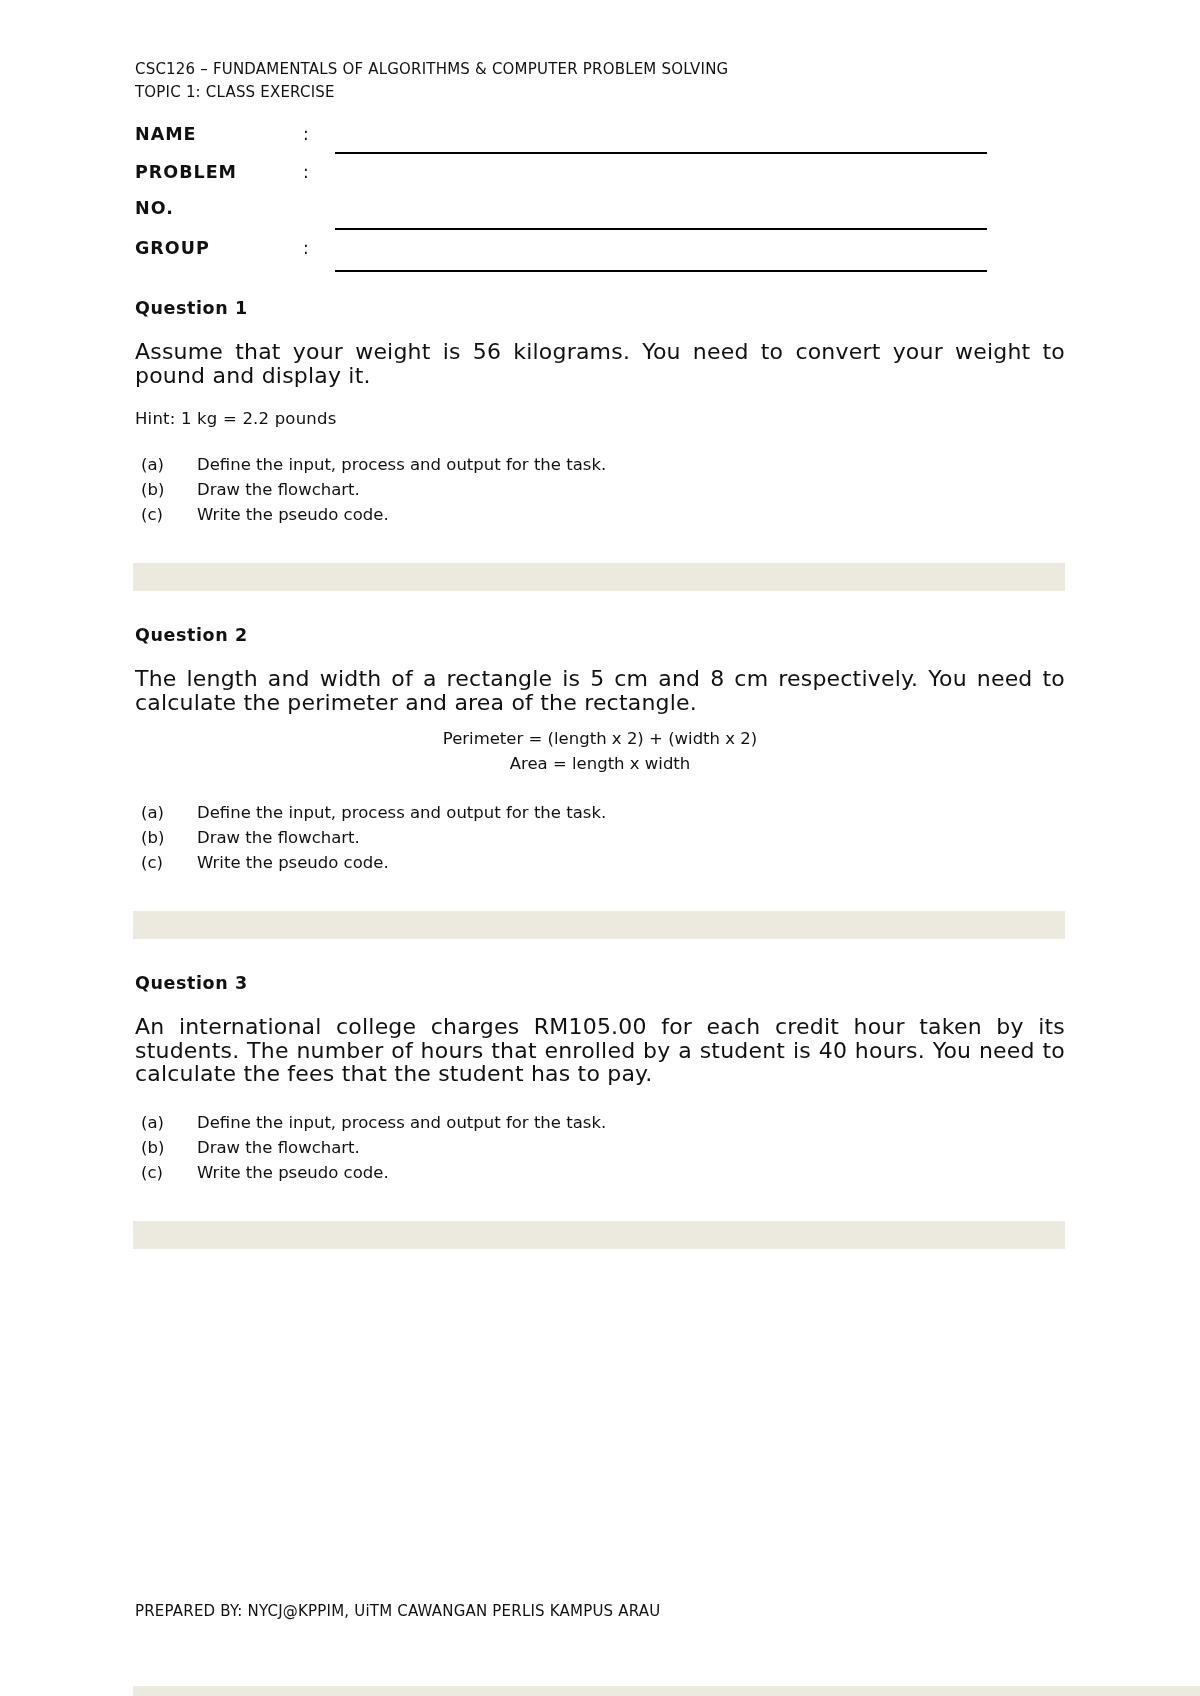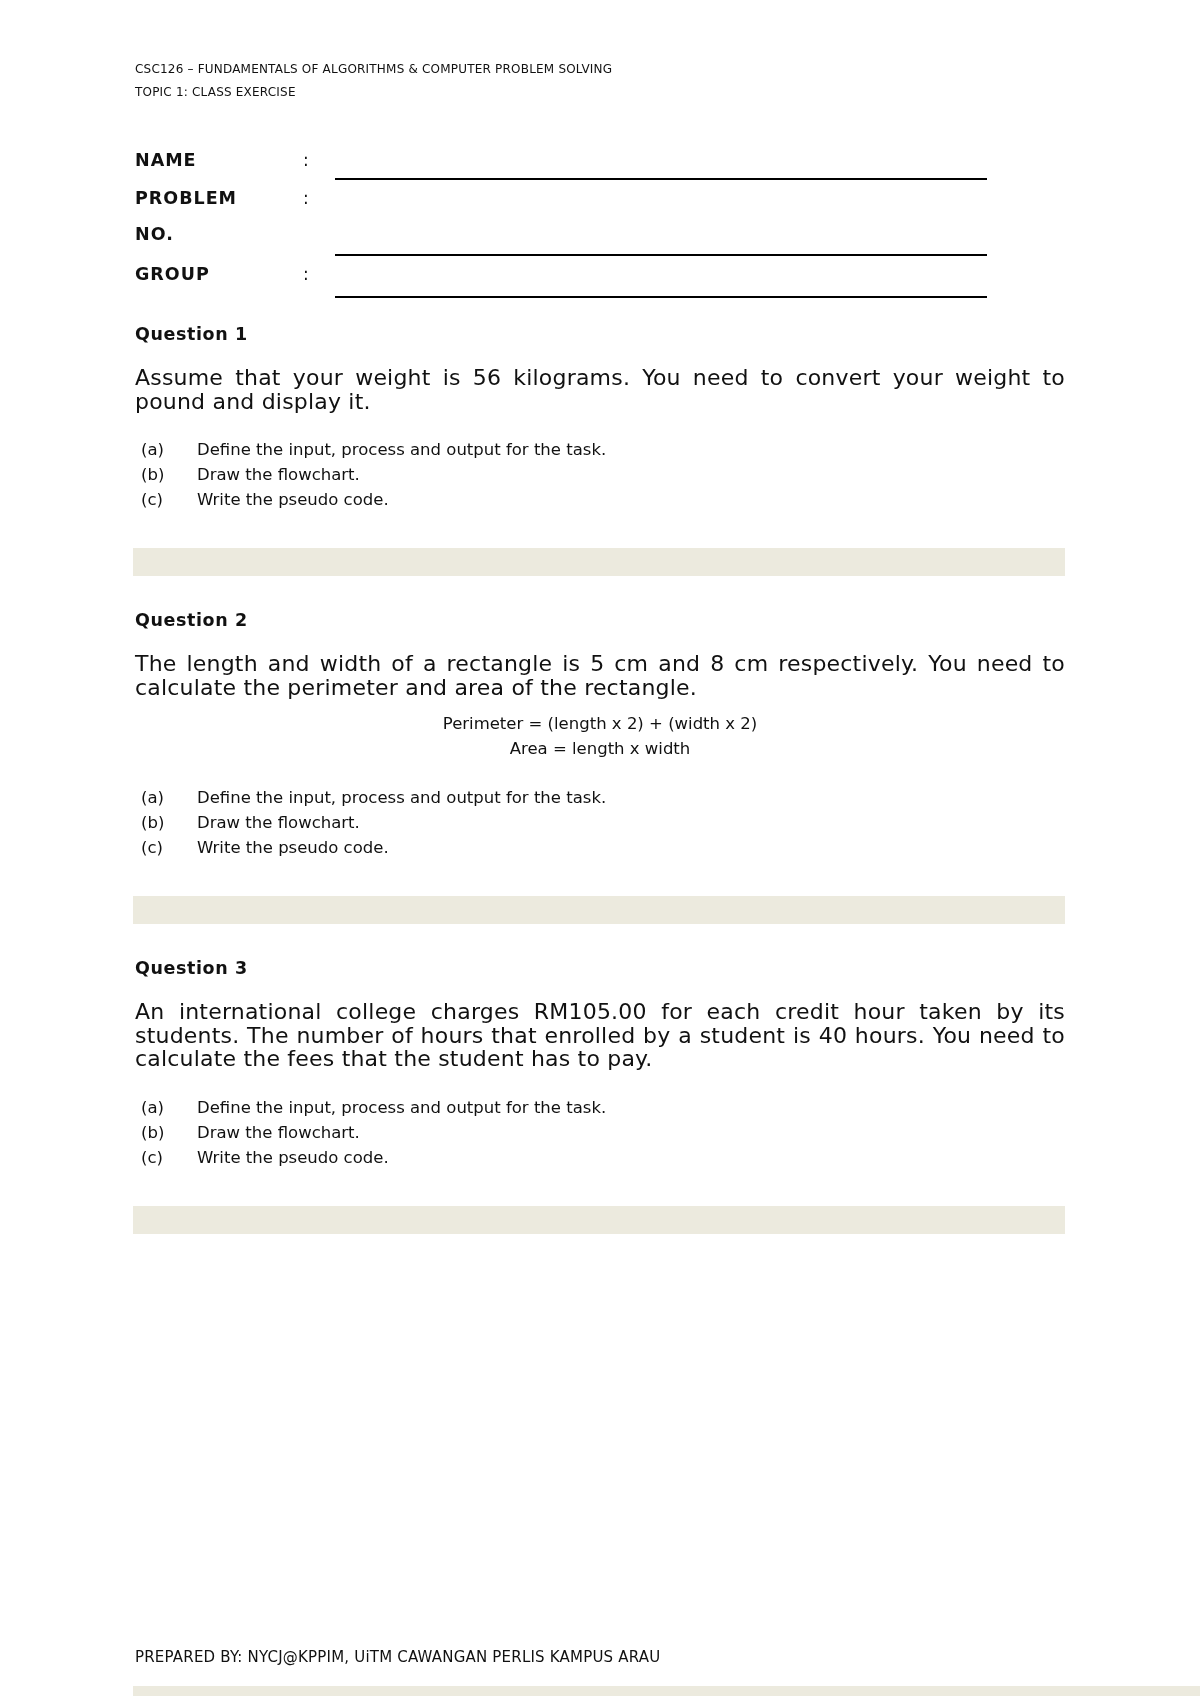--- a/index.html
+++ b/index.html
@@ -9,23 +9,23 @@
     color: #111111;
     position: relative;
     overflow: hidden;
   }
   .page {
     position: absolute;
     inset: 0;
     padding: 58px 135px 0 135px;
   }
   
-  .doc-header { font-size: 12px; line-height: 23px; letter-spacing: 0.2px; }
+  .doc-header { font-size: 15px; line-height: 23px; letter-spacing: 0.2px; }
   
-  .form { margin-top: 38px; }
+  .form { margin-top: 12px; }
   .form-row { display: grid; grid-template-columns: 168px 32px 1fr; }
   .form-row .label {
     font-weight: bold; font-size: 17.5px; letter-spacing: 1px; line-height: 36px;
   }
   .form-row .label span { display: inline-block; max-width: 120px; }
   .form-row .colon { font-size: 17px; line-height: 36px; }
   .fill-line { border-bottom: 2px solid #000; margin-right: 78px; }
   .row-1 { height: 38px; }
   .row-2 { height: 76px; }
   .row-3 { height: 42px; }
@@ -37,21 +37,21 @@
     letter-spacing: 0.2px; text-align: justify;
   }
   .q-hint { margin-top: 22px; font-size: 16.5px; letter-spacing: 0.2px; }
   .formulas { margin-top: 12px; font-size: 16.5px; line-height: 25px; text-align: center; }
   .task-list { margin-top: 24px; }
   .task-item { display: grid; grid-template-columns: 62px 1fr; line-height: 25px; font-size: 16.5px; }
   .task-marker { padding-left: 6px; }
   .divider-bar { margin-top: 36px; margin-left: -2px; width: 932px; height: 28px; }
   
   .page-footer {
-    position: absolute; left: 135px; top: 1648px;
+    position: absolute; left: 135px; top: 1602px;
     font-size: 15px; letter-spacing: 0.2px;
   }
   .bottom-edge-bar {
     position: absolute; left: 133px; right: 0; bottom: 0; height: 10px;
   }
 </style>
 </head>
 <body style="color: rgb(17, 17, 17);">
 
 <div class="page">
@@ -75,20 +75,21 @@
     <div class="form-row row-3">
       <div class="label"><span>GROUP</span></div>
       <div class="colon">:</div>
       <div class="fill-line"></div>
     </div>
   </div>
 
   <div>
     <div class="q-title first">Question 1</div>
     <p class="q-body">Assume that your weight is 56 kilograms. You need to convert your weight to pound and display it.</p>
+    <p class="q-hint">Hint: 1 kg = 2.2 pounds</p>
     <div class="task-list">
       <div class="task-item">
         <span class="task-marker">(a)</span>
         <span class="task-text">Define the input, process and output for the task.</span>
       </div>
       <div class="task-item">
         <span class="task-marker">(b)</span>
         <span class="task-text">Draw the flowchart.</span>
       </div>
       <div class="task-item">

